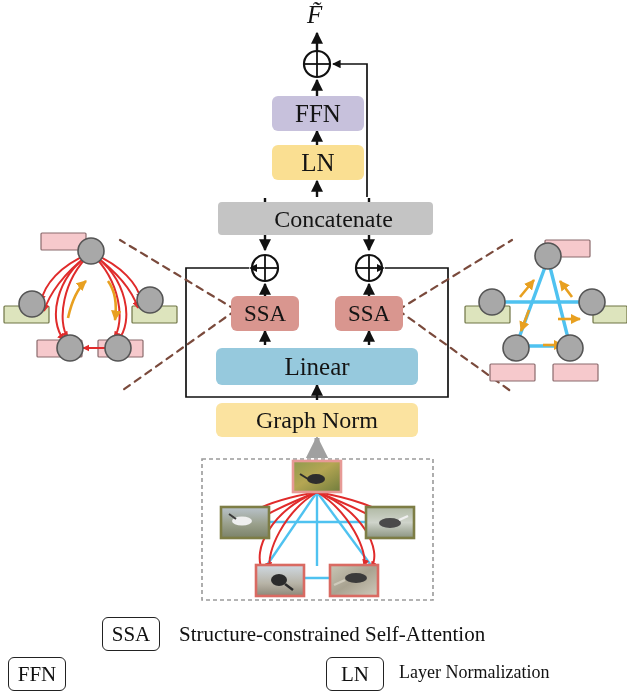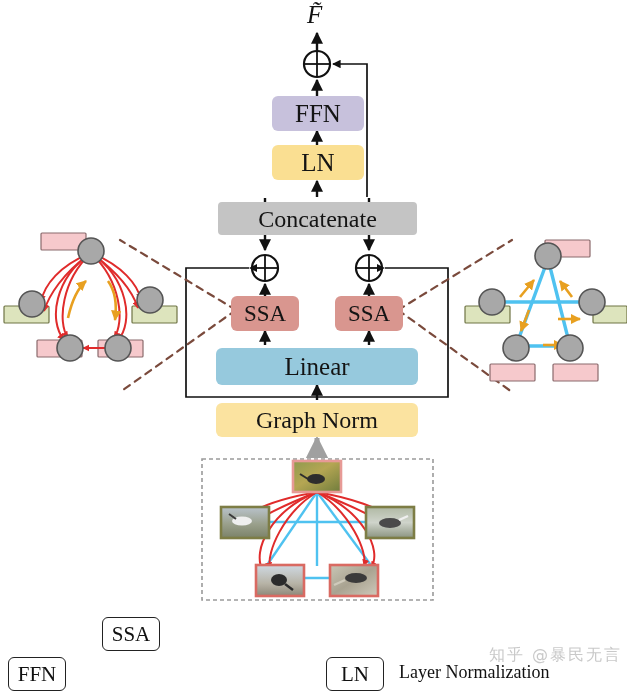--- a/index.html
+++ b/index.html
@@ -28,21 +28,21 @@
     align-items: center;
     justify-content: center;
     border-radius: 6px;
     color: #141414;
     font-family: "Liberation Serif", serif;
     line-height: 1;
     white-space: nowrap;
   }
   .box-ffn  { background: #c7c1dc; }
   .box-ln   { background: #fadf92; }
-  .box-cat  { background: #c4c4c4; border-radius: 4px; }
+  .box-cat  { background: #c4c4c4; border-radius: 4px; padding-left: 16px; }
   .box-ssa  { background: #d9968f; }
   .box-lin  { background: #96c9dd; }
   .box-gn   { background: #fbe3a0; }
 
   
   .legend-key {
     position: absolute;
     display: flex;
     align-items: center;
     justify-content: center;
@@ -321,25 +321,25 @@
 
   <div class="pbox box-lin" style="left:216px; top:348px; width:202px; height:37px; font-size:25px;">
     <span>Linear</span>
   </div>
 
   <div class="ftilde" style="left:307px; top:1px; font-size:25px;">F̃</div>
 
   <div class="legend-key" style="left:102px; top:617px; width:56px; height:32px; font-size:21px;">
     <span>SSA</span>
   </div>
+  <div class="legend-text" style="left:179px; top:622px; font-size:21px;">Structure-constrained Self-Attention</div>
 
   <div class="legend-key" style="left:8px; top:657px; width:56px; height:32px; font-size:21px;">
     <span>FFN</span>
   </div>
 
   <div class="legend-key" style="left:326px; top:657px; width:56px; height:32px; font-size:21px;">
     <span>LN</span>
   </div>
   <div class="legend-text" style="left:399px; top:662px; font-size:18px;">Layer Normalization</div>
 
-  <div class="watermark" style="left:489px; top:645px; font-size:16px;">知乎 @暴民无言</div>
 
 </div>
 
 </body></html>

